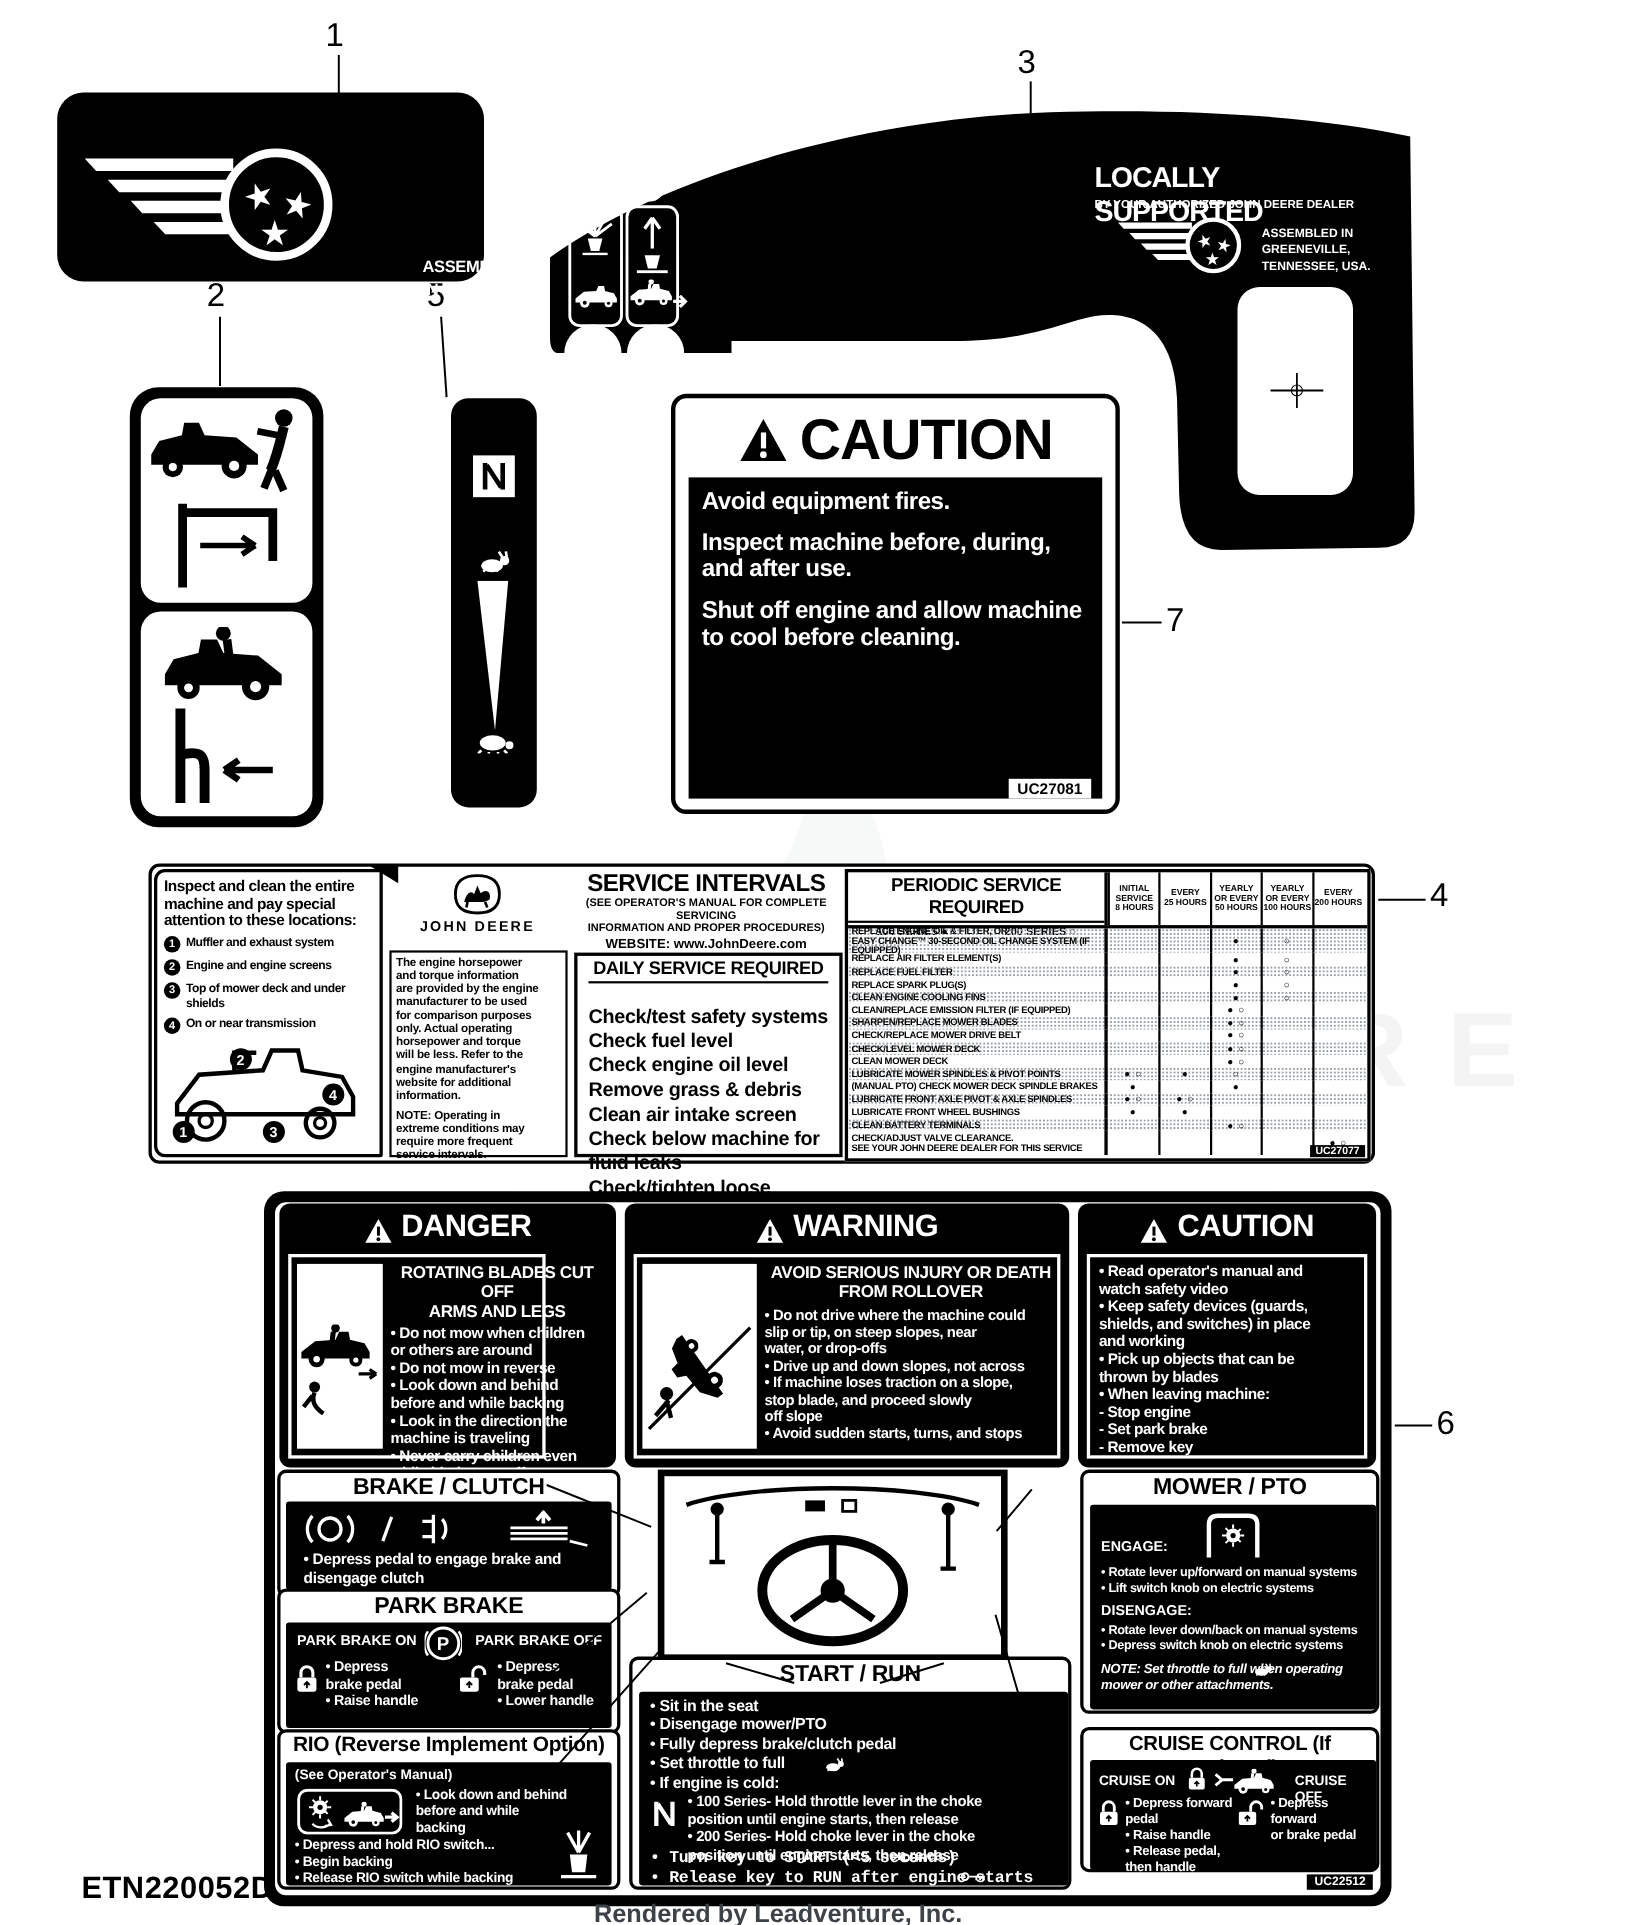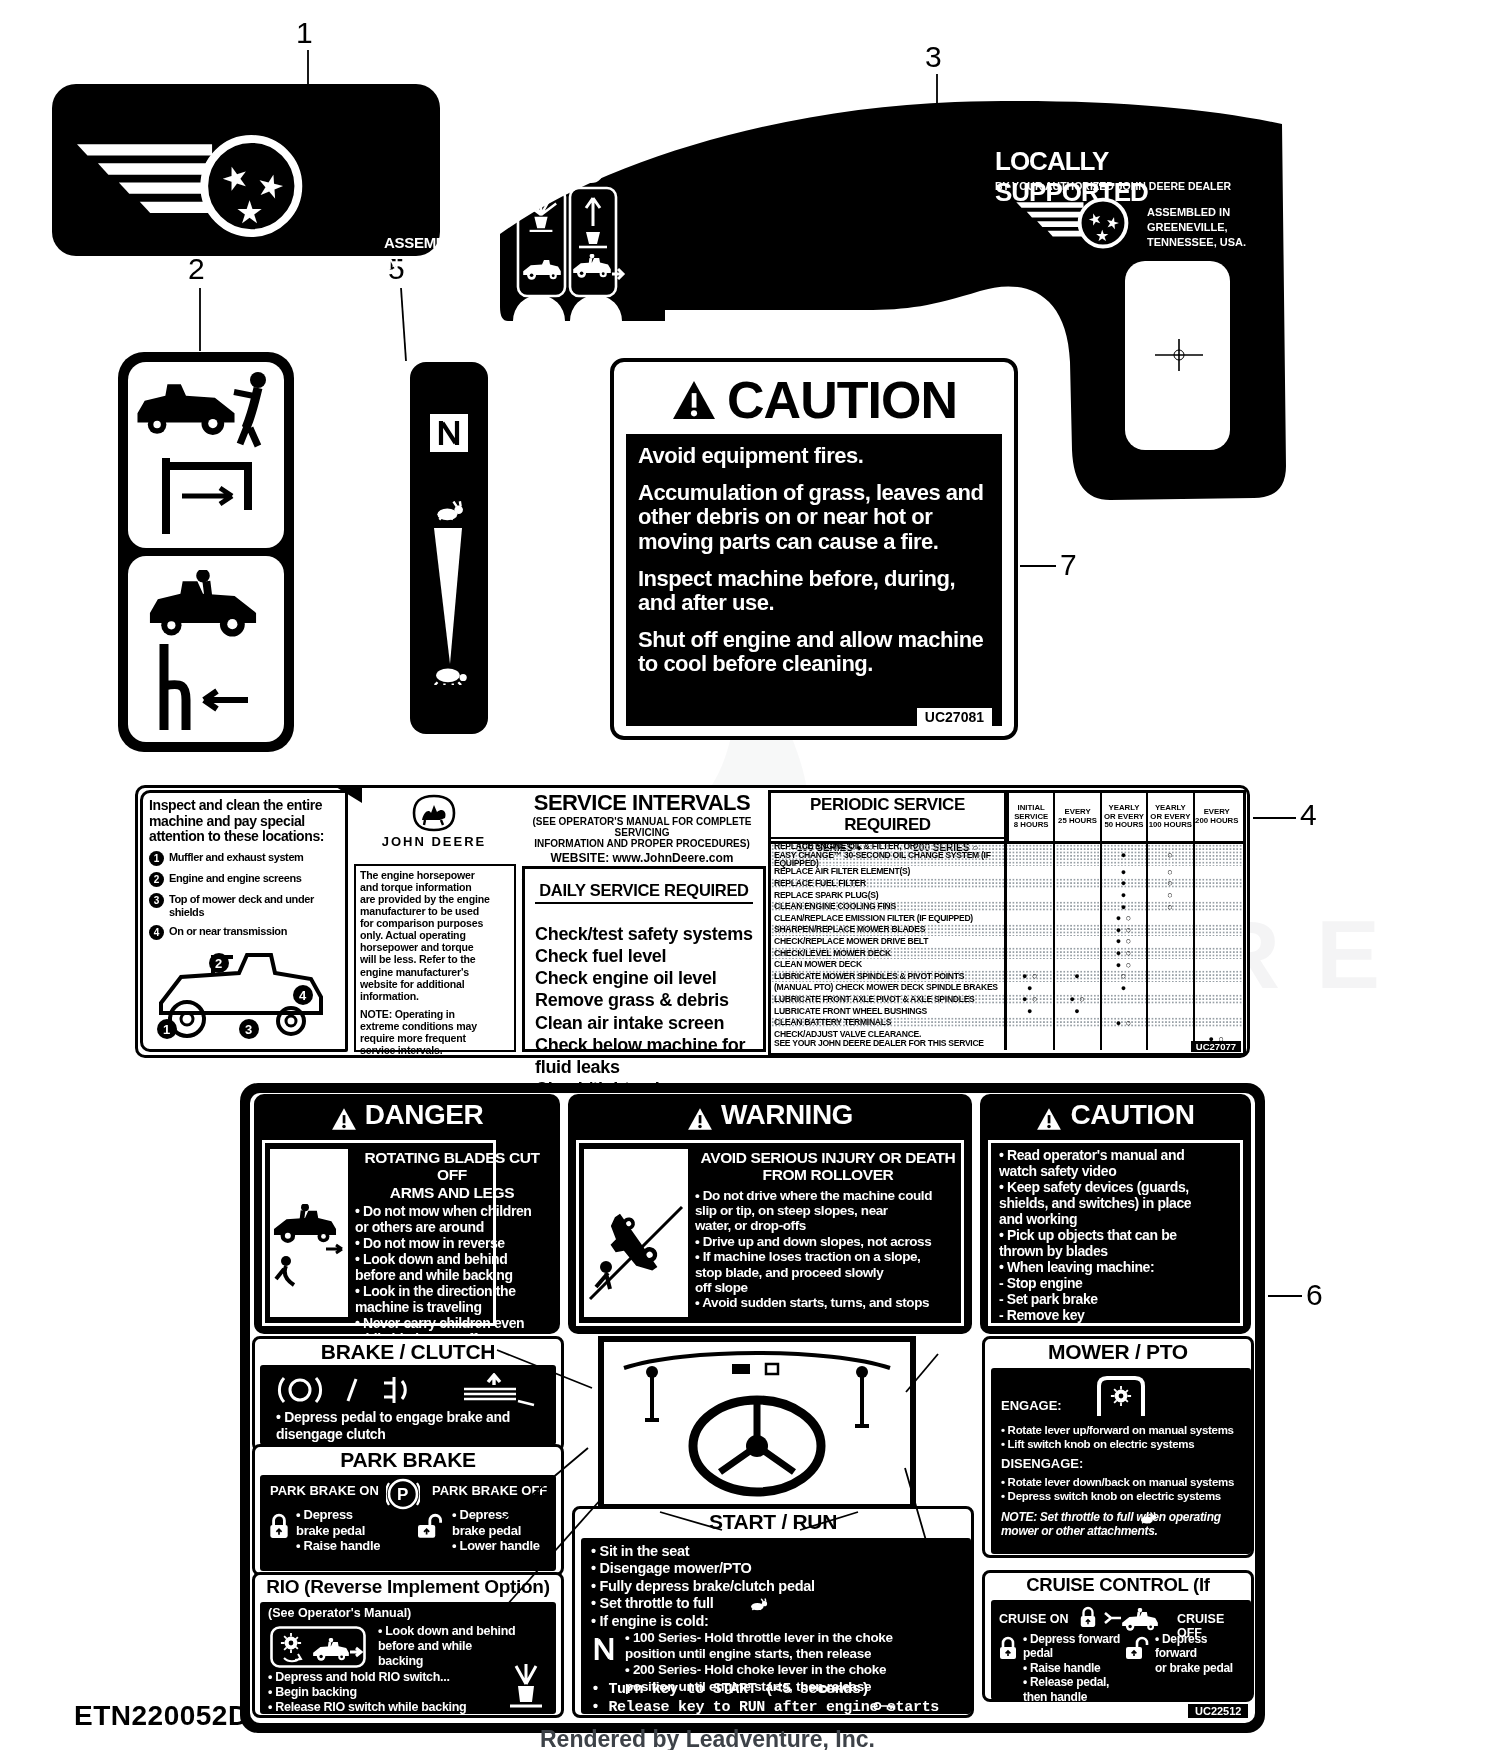--- a/index.html
+++ b/index.html
@@ -42,21 +42,21 @@
   .l4B-brand{left:352px;top:794px;width:164px;text-align:center;}
   .l4B-brand .bn{font-size:13px;font-weight:bold;letter-spacing:2px;margin-top:2px;}
   .l4B-box{left:354px;top:864px;width:162px;height:188px;border:2.5px solid #000;box-sizing:border-box;padding:3px 4px;background:#fff;}
   .l4B-box .d{font-size:10.6px;font-weight:bold;line-height:1.14;letter-spacing:-0.2px;}
   .l4B-box .n{font-size:10.6px;font-weight:bold;line-height:1.14;letter-spacing:-0.2px;margin-top:6px;}
   .l4C-head{left:518px;top:790px;width:248px;text-align:center;}
   .si-title{font-size:22px;font-weight:900;letter-spacing:-0.5px;}
   .si-sub{font-size:10px;font-weight:bold;line-height:1.12;}
   .si-web{font-size:12px;font-weight:bold;margin-top:1px;}
   .si-more{font-size:7.6px;font-weight:bold;line-height:1.2;margin-top:2px;}
-  .l4C-daily{left:522px;top:866px;width:244px;height:186px;border:3px solid #000;box-sizing:border-box;background:#fff;padding:12px 10px;}
+  .l4C-daily{left:522px;top:866px;width:244px;height:186px;border:3px solid #000;box-sizing:border-box;background:#fff;padding:2px 10px;}
   .daily-title{font-size:16.5px;font-weight:900;text-align:center;letter-spacing:-0.3px;border-bottom:2px solid #000;padding-bottom:2px;}
   .daily-items{font-size:18px;font-weight:bold;letter-spacing:-0.3px;line-height:1.23;margin-top:19px;}
   .daily-tire1{font-size:13px;font-weight:900;margin-top:3px;}
   .daily-tire2{font-size:13px;font-weight:900;}
   .l4D{left:768px;top:790px;width:478px;height:266px;border:3px solid #000;box-sizing:border-box;background:#fff;}
   .ptable{display:flex;flex-direction:column;height:100%;}
   .pt-head{display:flex;border-bottom:3px solid #000;height:48px;}
   .pt-head .tl{flex:0 0 236px;border-right:3px solid #000;box-sizing:border-box;}
   .pt-title{font-size:17px;font-weight:900;text-align:center;letter-spacing:-0.4px;border-bottom:2px solid #000;padding:2px 0;}
   .pt-series{display:flex;justify-content:space-around;font-size:10px;font-weight:bold;padding-top:3px;}
@@ -285,23 +285,20 @@
 
   <div class="abs lbl7">
     <div class="lbl7-head">
       <svg width="46" height="42" viewBox="0 0 24 22">
           <use href="#tri-b"></use>
         </svg>
       <span class="lbl7-title">CAUTION</span>
     </div>
     <div class="lbl7-box">
       <p class="pre">Avoid equipment fires.</p>
-      <p class="pre">Accumulation of grass, leaves and
-other debris on or near hot or
-moving parts can cause a fire.</p>
       <p class="pre">Inspect machine before, during,
 and after use.</p>
       <p class="pre">Shut off engine and allow machine
 to cool before cleaning.</p>
       <span class="lbl7-code">UC27081</span>
     </div>
   </div>
 
   <div class="abs lbl4-outer"></div>
   <div class="abs l4-notch"></div>

